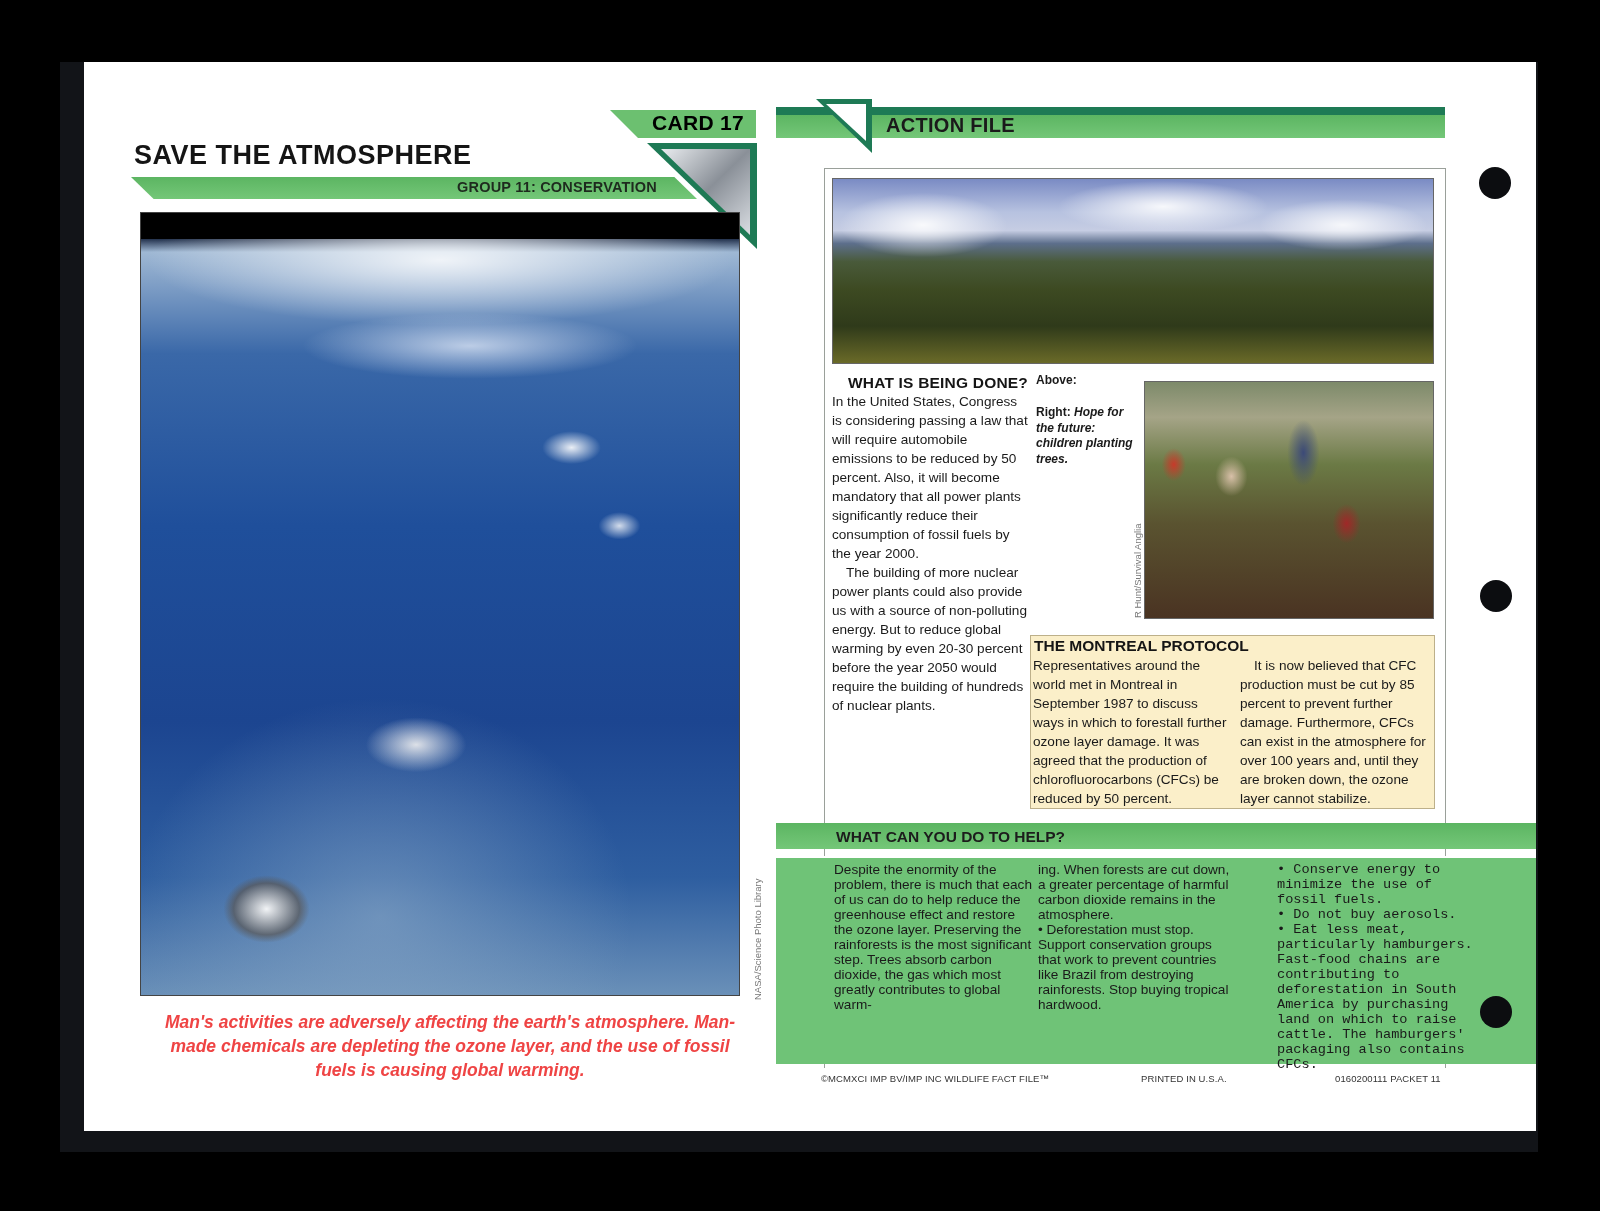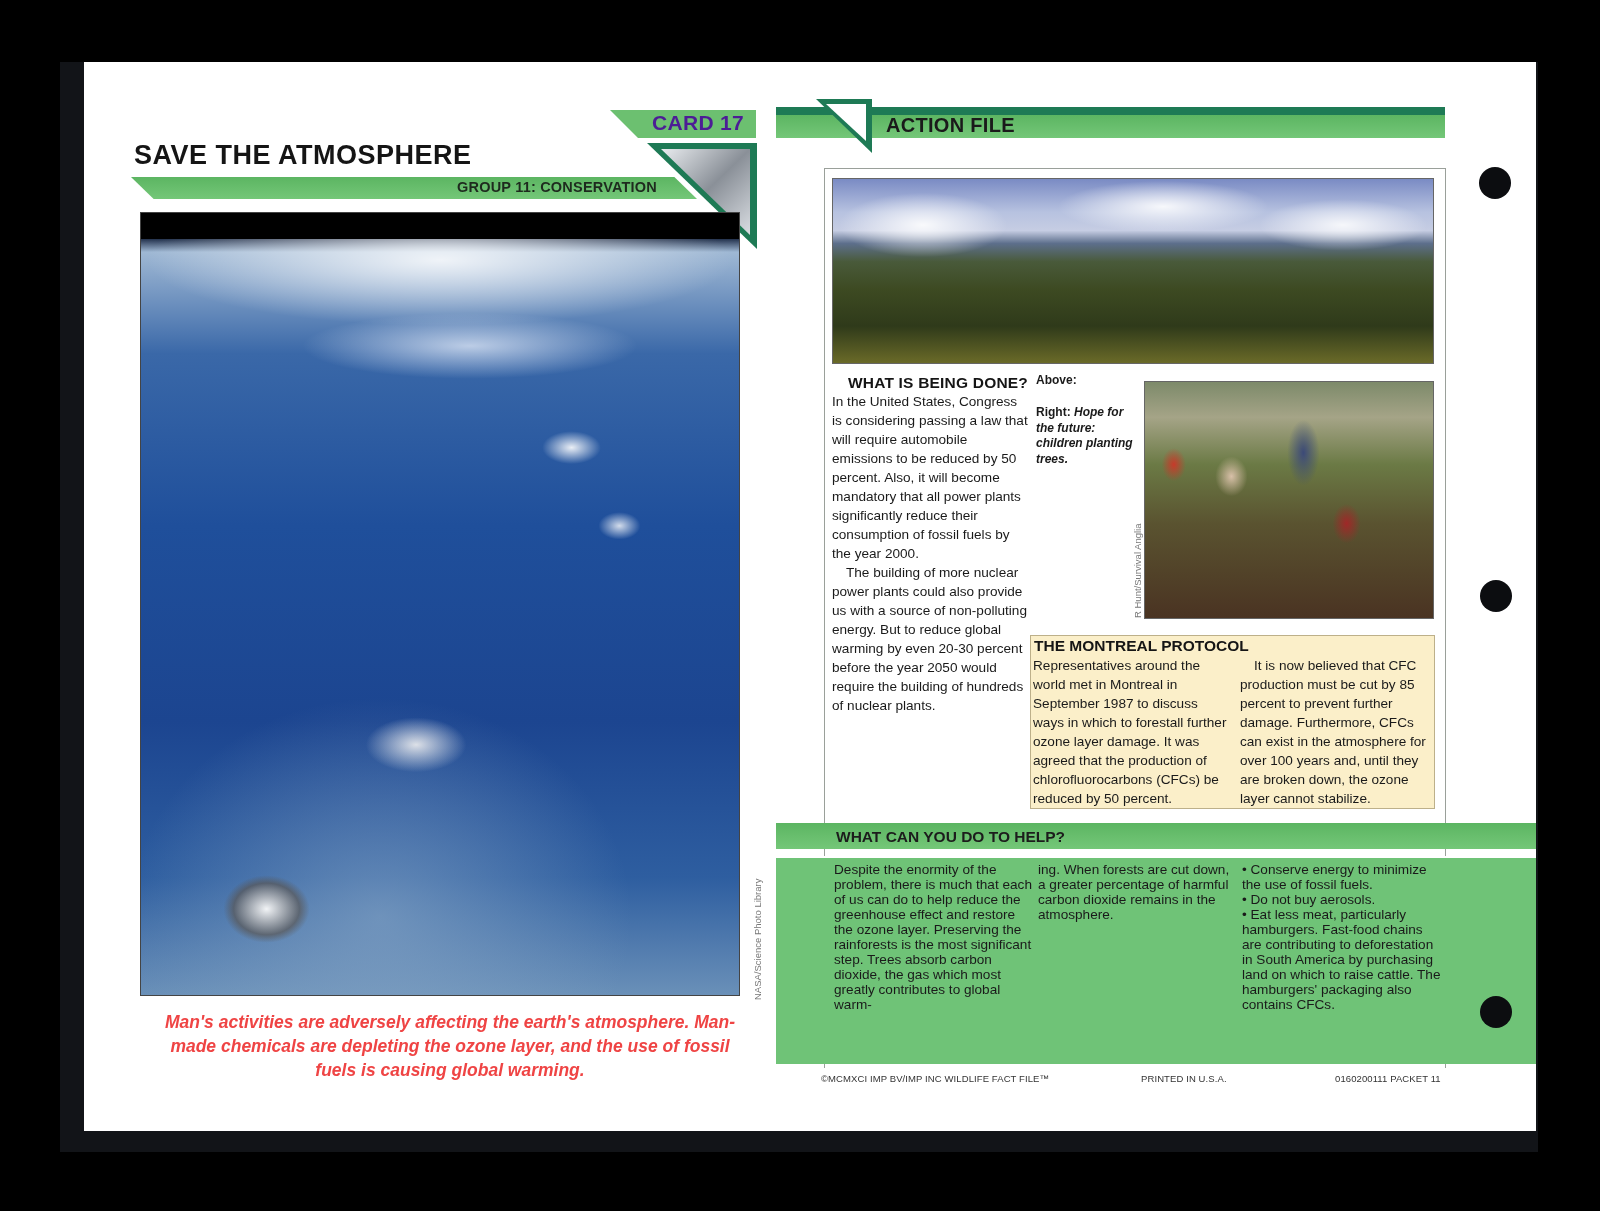--- a/index.html
+++ b/index.html
@@ -8,21 +8,21 @@
 
   .shadow-band { position: absolute; left: 60px; top: 62px; width: 1478px; height: 1090px; background: #121418; }
   .page { position: absolute; left: 84px; top: 62px; width: 1452px; height: 1069px; background: #fff; }
 
   
   .card-tab {
     position: absolute; left: 610px; top: 110px; width: 146px; height: 28px;
     background: #6cc070;
     clip-path: polygon(0 0, 100% 0, 100% 100%, 28px 100%);
   }
-  .card-tab-label { position: absolute; right: 12px; top: 1px; font-size: 21px; font-weight: bold; color: #4c1d95; letter-spacing: 0.3px; }
+  .card-tab-label { position: absolute; right: 12px; top: 1px; font-size: 21px; font-weight: bold; color: #000000; letter-spacing: 0.3px; }
 
   .title-main { position: absolute; left: 134px; top: 140px; font-size: 27px; font-weight: bold; color: #151515; letter-spacing: 0.5px; }
 
   .group-band {
     position: absolute; left: 131px; top: 177px; width: 566px; height: 22px;
     background: linear-gradient(#5cb562, #74c778);
     clip-path: polygon(0 0, 96% 0, 100% 100%, 4% 100%);
   }
   .group-label { position: absolute; right: 40px; top: 2px; font-size: 14.5px; font-weight: bold; color: #1e2a1e; letter-spacing: 0.2px; }
 
@@ -110,21 +110,21 @@
     background: linear-gradient(#5cb562, #74c778);
   }
   .help-label { position: absolute; left: 836px; top: 828px; font-size: 15.5px; font-weight: bold; color: #1c1c1c; }
   .help-panel {
     position: absolute; left: 776px; top: 856px; width: 760px; height: 208px;
     background: #6fc377; border-top: 2px solid #fff;
   }
   .help-col { position: absolute; top: 862px; width: 200px; }
   .help-col.c1 { left: 834px; }
   .help-col.c2 { left: 1038px; }
-  .help-col.c3 { left: 1242px; }
+  .help-col.c3 { left: 1277px; font-family: Liberation Mono, monospace; }
   .help-col .body-text { line-height: 15px; font-size: 13.6px; }
   .help-col .bullet { text-indent: 0; }
 
   .footer { position: absolute; top: 1073px; font-size: 9.5px; color: #333; letter-spacing: 0.1px; }
   .footer.f1 { left: 821px; }
   .footer.f2 { left: 1141px; }
   .footer.f3 { left: 1335px; }
 
   .punch-hole { position: absolute; width: 32px; height: 32px; border-radius: 50%; background: #0c0d10; }
 </style>
@@ -199,20 +199,21 @@
 
 <div class="help-band"></div>
 <div class="help-label">WHAT CAN YOU DO TO HELP?</div>
 <div class="help-panel"></div>
 
 <div class="help-col c1">
   <p class="body-text">Despite the enormity of the problem, there is much that each of us can do to help reduce the greenhouse effect and restore the ozone layer. Preserving the rainforests is the most significant step. Trees absorb carbon dioxide, the gas which most greatly contributes to global warm-</p>
 </div>
 <div class="help-col c2">
   <p class="body-text">ing. When forests are cut down, a greater percentage of harmful carbon dioxide remains in the atmosphere.</p>
+  <p class="body-text bullet">• Deforestation must stop. Support conservation groups that work to prevent countries like Brazil from destroying rainforests. Stop buying tropical hardwood.</p>
 </div>
 <div class="help-col c3">
   <p class="body-text bullet">• Conserve energy to minimize the use of fossil fuels.</p>
   <p class="body-text bullet">• Do not buy aerosols.</p>
   <p class="body-text bullet">• Eat less meat, particularly hamburgers. Fast-food chains are contributing to deforestation in South America by purchasing land on which to raise cattle. The hamburgers' packaging also contains CFCs.</p>
 </div>
 
 <div class="footer f1">©MCMXCI IMP BV/IMP INC WILDLIFE FACT FILE™</div>
 <div class="footer f2">PRINTED IN U.S.A.</div>
 <div class="footer f3">0160200111 PACKET 11</div>

